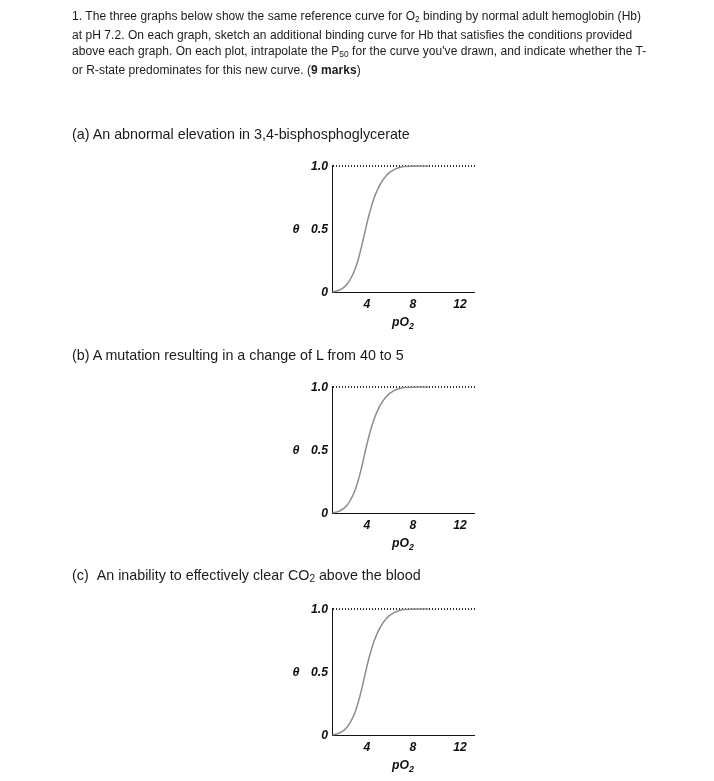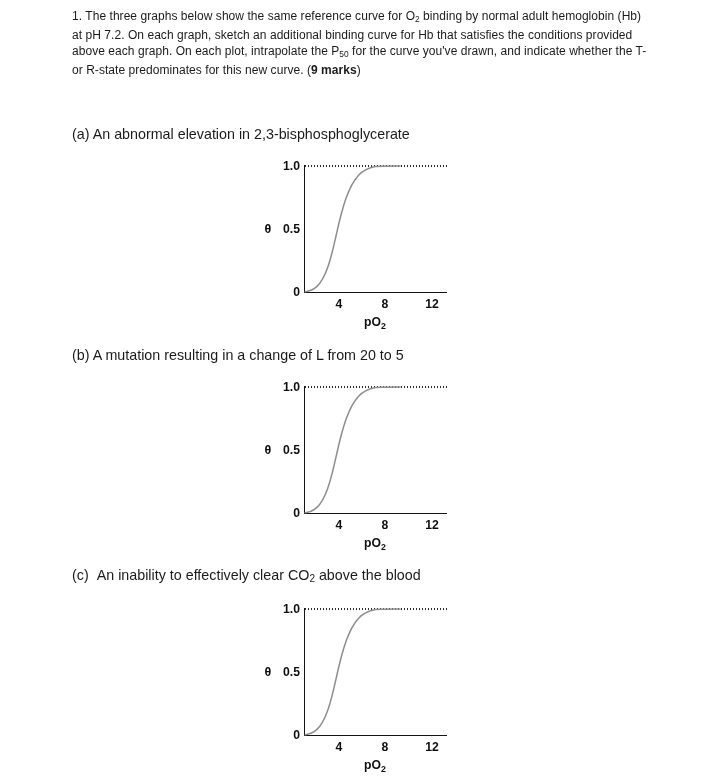--- a/index.html
+++ b/index.html
@@ -48,23 +48,24 @@
     color: #1b1b1b;
     white-space: nowrap;
   }
   .part-a { top: 125px; }
   .part-b { top: 346px; }
   .part-c { top: 566px; }
 
   
   .figure {
     position: absolute;
-    left: 246px;
+    left: 274px;
     width: 230px;
     height: 175px;
+    font-style: italic;
   }
   .fig-a { top: 155px; }
   .fig-b { top: 376px; }
   .fig-c { top: 598px; }
 
   .figure svg {
     display: block;
     width: 230px;
     height: 175px;
     overflow: visible;
@@ -123,21 +124,21 @@
 
 <div class="page">
 
   <div class="question">
     <span>1.</span>
     <span>The three graphs below show the same reference curve for O</span><sub>2</sub><span> binding by normal adult hemoglobin (Hb) at pH 7.2. On each graph, sketch an additional binding curve for Hb that satisfies the conditions provided above each graph. On each plot, intrapolate the P</span><sub>50</sub><span> for the curve you've drawn, and indicate whether the T- or R-state predominates for this new curve. (</span><b>9 marks</b><span>)</span>
   </div>
 
   <div class="part-heading part-a">
     <span>(a)</span>
-    <span>An abnormal elevation in 2,3-bisphosphoglycerate</span>
+    <span>An abnormal elevation in 3,4-bisphosphoglycerate</span>
   </div>
 
   <div class="figure fig-a">
     <svg viewBox="0 0 230 175">
 
       <path class="asym-line" d="M 58.5 11 L 201 11"></path>
 
       <path class="ax-line" d="M 58.5 10 L 58.5 137.5"></path>
 
       <path class="ax-line" d="M 58 137.5 L 201 137.5"></path>
@@ -159,21 +160,21 @@
       <text class="tick-txt" x="93" y="153" text-anchor="middle">4</text>
       <text class="tick-txt" x="139" y="153" text-anchor="middle">8</text>
       <text class="tick-txt" x="186" y="153" text-anchor="middle">12</text>
 
       <text class="axis-name" x="129" y="171"><tspan>pO</tspan><tspan class="sub-txt" dy="3">2</tspan></text>
     </svg>
   </div>
 
   <div class="part-heading part-b">
     <span>(b)</span>
-    <span>A mutation resulting in a change of L from 20 to 5</span>
+    <span>A mutation resulting in a change of L from 40 to 5</span>
   </div>
 
   <div class="figure fig-b">
     <svg viewBox="0 0 230 175">
       <path class="asym-line" d="M 58.5 11 L 201 11"></path>
       <path class="ax-line" d="M 58.5 10 L 58.5 137.5"></path>
       <path class="ax-line" d="M 58 137.5 L 201 137.5"></path>
       <path class="curve" d="M 59.2 136.8 C 63.5 136.2 67.5 134.6 71 131.4
            C 75 127.7 78.5 121.3 81.6 112.8
            C 84.6 104.4 87.3 93.5 90.2 80.2

